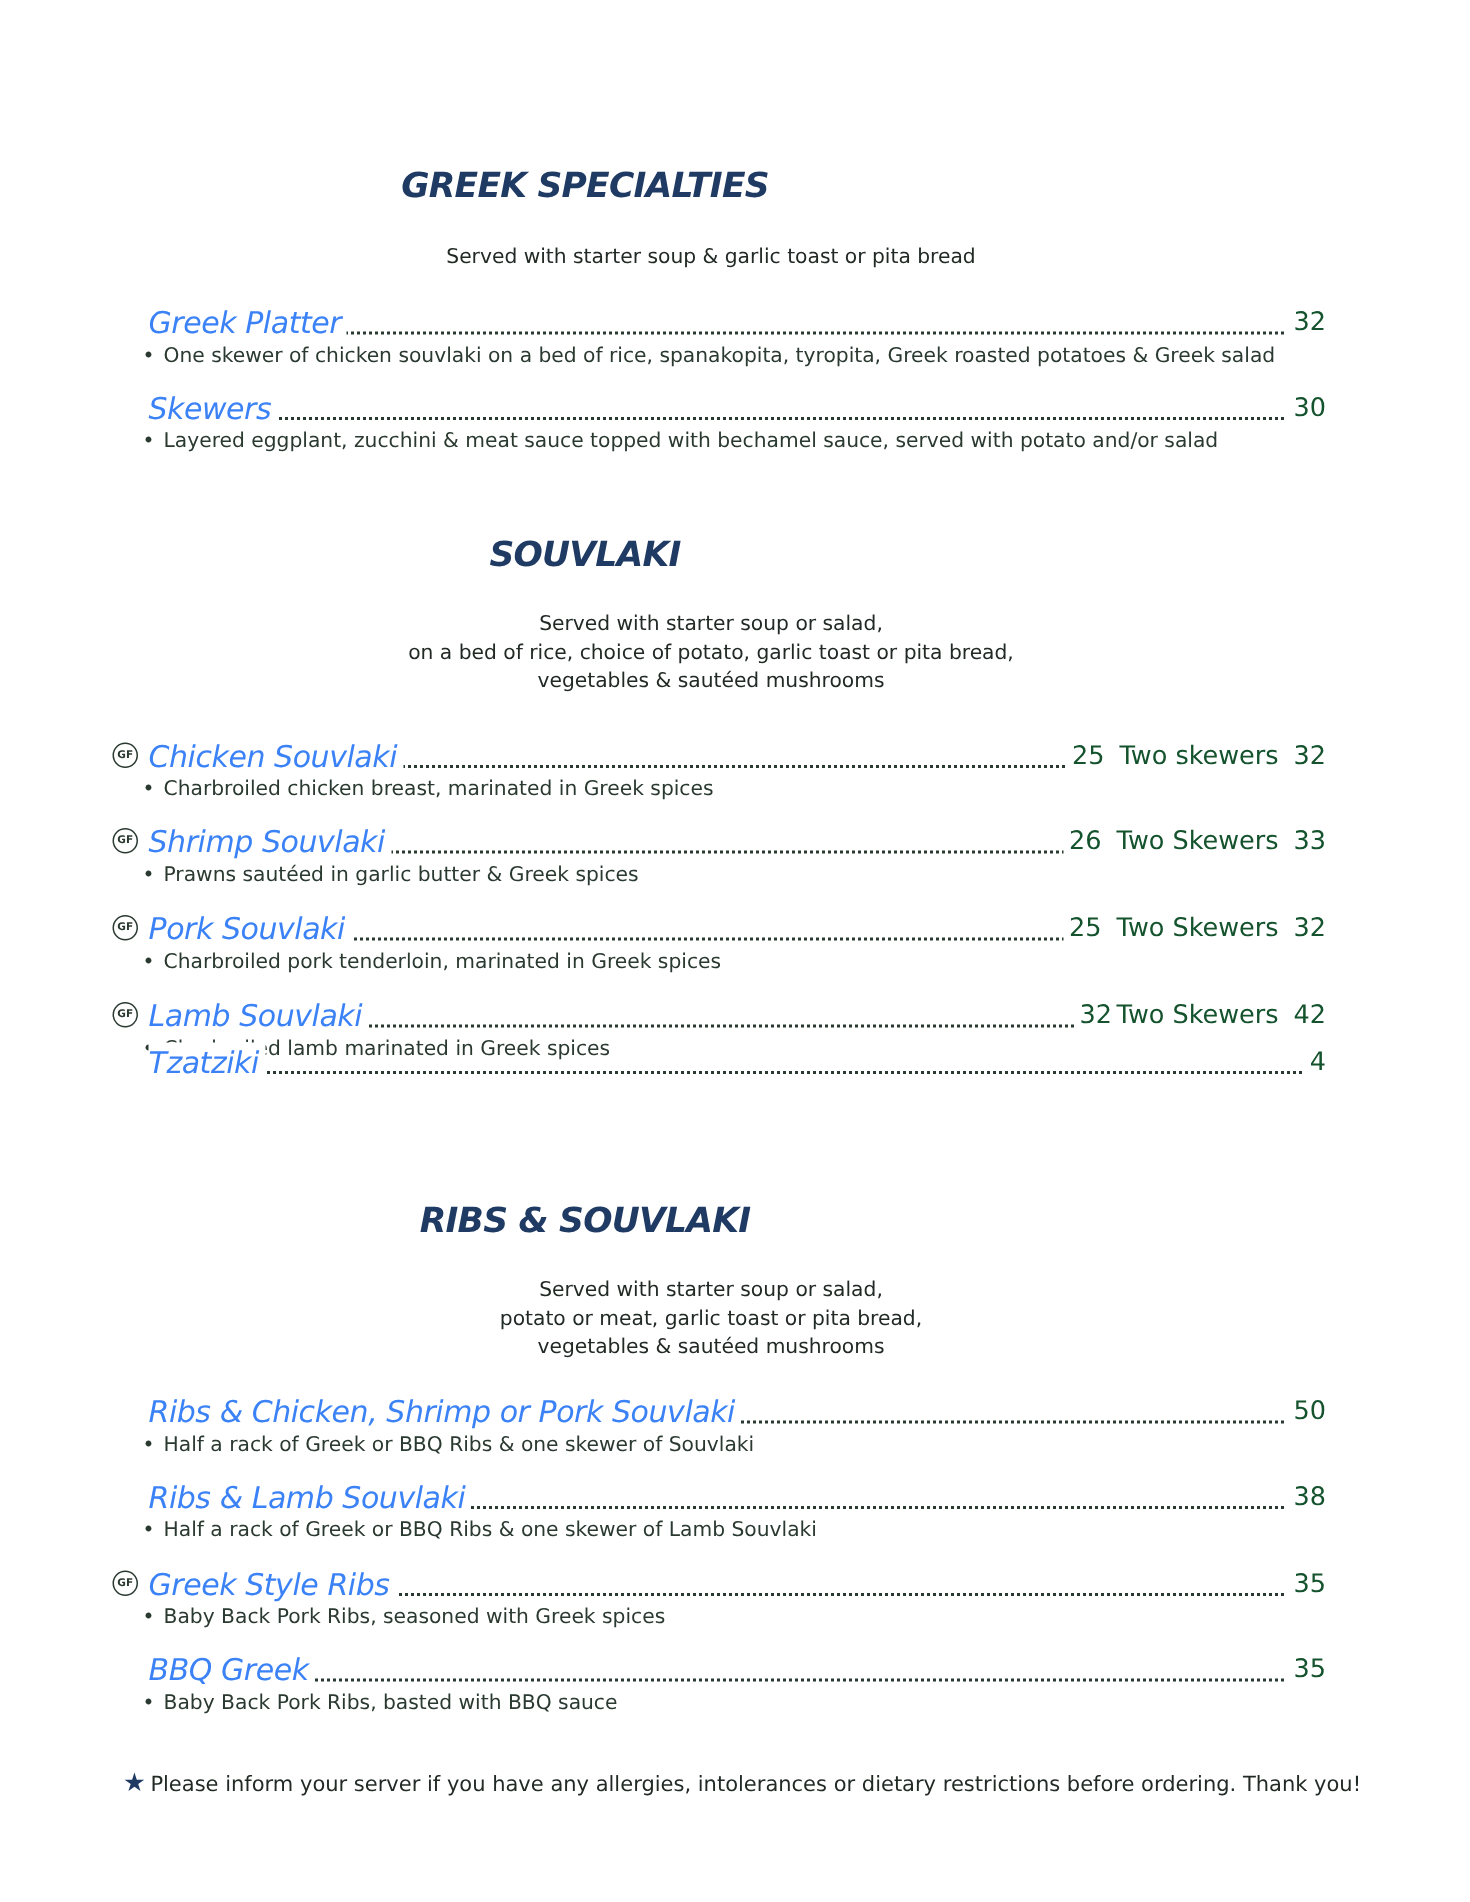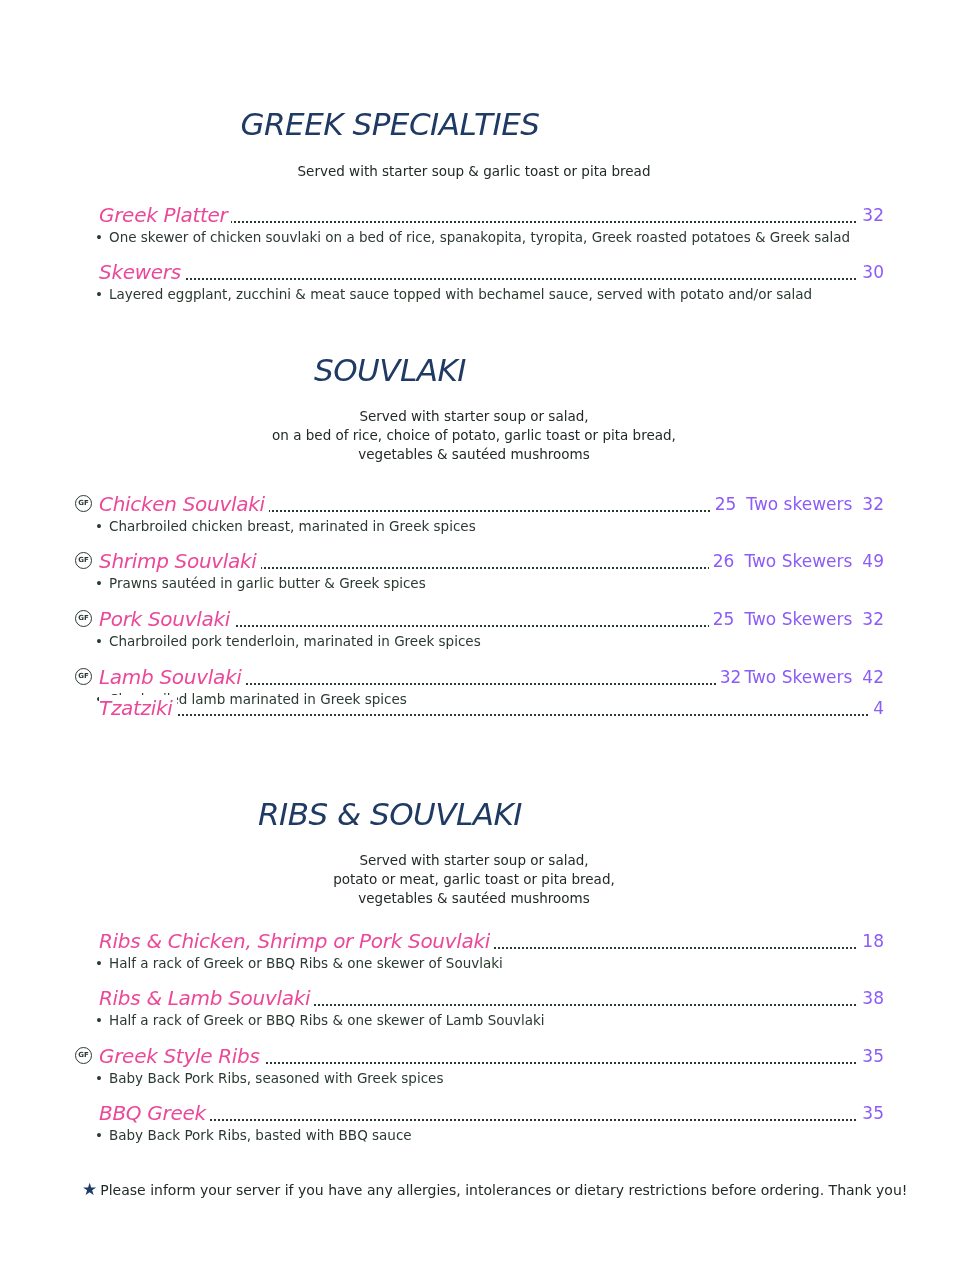--- a/index.html
+++ b/index.html
@@ -1,38 +1,38 @@
 <!DOCTYPE html>
 <html><head>
   <meta charset="utf-8">
   <style>
     html, body { margin: 0; padding: 0; background: #ffffff; }
     body { width: 980px; height: 1268px; position: relative; overflow: hidden;
       font-family: "DejaVu Sans", sans-serif; color: #2b3a31; }
     .page { position: absolute; left: 0; top: 0; width: 980px; height: 1268px; }
 
     .section-title { position: absolute; left: 0; width: 780px; text-align: center;
-      font-family: "DejaVu Sans", sans-serif; font-style: italic; font-weight: normal;
-      font-size: 31px; color: #1f3a63; letter-spacing: -0.5px; margin: 0; line-height: 40px; }
+      font-family: "DejaVu Sans", sans-serif; font-style: italic; font-weight: bold;
+      font-size: 23px; color: #1f3a63; letter-spacing: -0.5px; margin: 0; line-height: 40px; }
     .section-sub { position: absolute; left: 0; width: 948px; text-align: center;
       font-size: 13.5px; line-height: 19px; color: #222a25; }
 
     .item { position: absolute; left: 70px; width: 814px; }
     .item-line { position: relative; height: 26px; display: flex; align-items: flex-end; }
     .gf { position: absolute; left: 5px; top: 4px; width: 17px; height: 17px;
       border: 1.6px solid #2b3a31; border-radius: 50%; box-sizing: border-box;
       font-size: 7px; font-weight: bold; line-height: 14px; text-align: center; color: #2b3a31;
       font-family: "DejaVu Sans", sans-serif; }
     .name { position: absolute; left: 29px; top: 0; font-style: italic; font-size: 20px;
-      line-height: 26px; color: #ec4899; background: #fff; padding-right: 4px; white-space: nowrap;
+      line-height: 26px; color: #3b82f6; background: #fff; padding-right: 4px; white-space: nowrap;
       letter-spacing: -0.3px; z-index: 2; }
     .dots { position: absolute; left: 29px; right: 0; bottom: 5px; height: 2px;
       border-bottom: 2px dotted #2b3a31; z-index: 1; }
     .price-wrap { position: absolute; right: 0; top: 0; line-height: 26px; font-size: 17px;
-      color: #8b5cf6; background: #fff; padding-left: 4px; white-space: nowrap; z-index: 2; }
+      color: #14532d; background: #fff; padding-left: 4px; white-space: nowrap; z-index: 2; }
     .price-wrap .alt { margin-left: 10px; }
     .price-wrap .alt-price { margin-left: 10px; }
     .desc { position: relative; margin-left: 25px; font-size: 13.5px; line-height: 19px;
       color: #2b3a31; white-space: nowrap; }
     .desc .bullet { display: inline-block; width: 14px; }
 
     .footer { position: absolute; left: 82px; top: 1178px; font-size: 14px; line-height: 22px;
       color: #222a25; white-space: nowrap; text-align: right; }
     .footer .star { color: #1f3a63; font-size: 17px; margin-right: 3px; }
   </style>
@@ -79,21 +79,21 @@
       <span class="price-wrap"><span>25</span><span class="alt">Two skewers</span><span class="alt-price">32</span></span>
     </div>
     <div class="desc"><span class="bullet">•</span><span>Charbroiled chicken breast, marinated in Greek spices</span></div>
   </div>
 
   <div class="item" style="top:548px;">
     <div class="item-line">
       <span class="gf">GF</span>
       <span class="name">Shrimp Souvlaki</span>
       <span class="dots" style="right:170px;"></span>
-      <span class="price-wrap"><span>26</span><span class="alt">Two Skewers</span><span class="alt-price">49</span></span>
+      <span class="price-wrap"><span>26</span><span class="alt">Two Skewers</span><span class="alt-price">33</span></span>
     </div>
     <div class="desc"><span class="bullet">•</span><span>Prawns sautéed in garlic butter &amp; Greek spices</span></div>
   </div>
 
   <div class="item" style="top:606px;">
     <div class="item-line">
       <span class="gf">GF</span>
       <span class="name">Pork Souvlaki</span>
       <span class="dots" style="right:170px;"></span>
       <span class="price-wrap"><span>25</span><span class="alt">Two Skewers</span><span class="alt-price">32</span></span>
@@ -123,21 +123,21 @@
   <div class="section-sub" style="top:851px;">
     <div>Served with starter soup or salad,</div>
     <div>potato or meat, garlic toast or pita bread,</div>
     <div>vegetables &amp; sautéed mushrooms</div>
   </div>
 
   <div class="item" style="top:928px;">
     <div class="item-line">
       <span class="name">Ribs &amp; Chicken, Shrimp or Pork Souvlaki</span>
       <span class="dots"></span>
-      <span class="price-wrap"><span>18</span></span>
+      <span class="price-wrap"><span>50</span></span>
     </div>
     <div class="desc"><span class="bullet">•</span><span>Half a rack of Greek or BBQ Ribs &amp; one skewer of Souvlaki</span></div>
   </div>
 
   <div class="item" style="top:985px;">
     <div class="item-line">
       <span class="name">Ribs &amp; Lamb Souvlaki</span>
       <span class="dots"></span>
       <span class="price-wrap"><span>38</span></span>
     </div>

